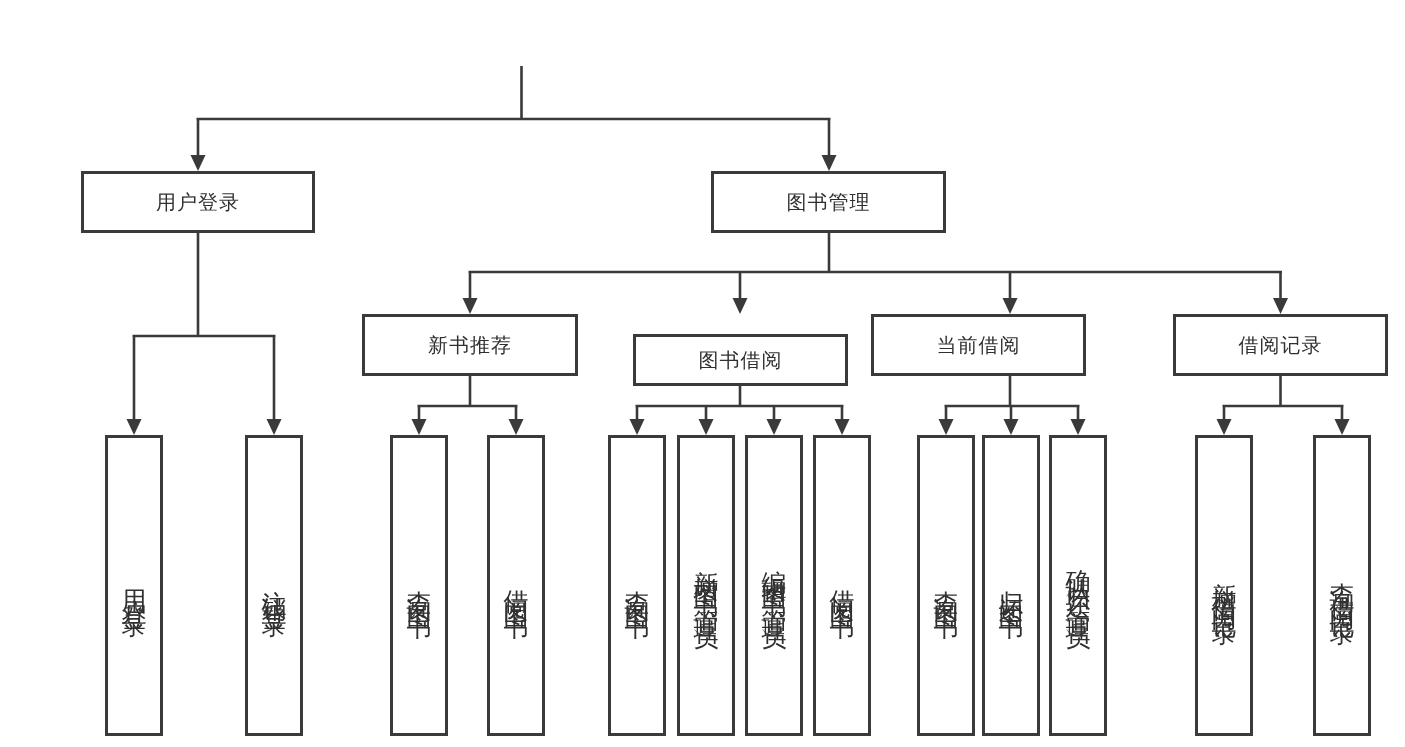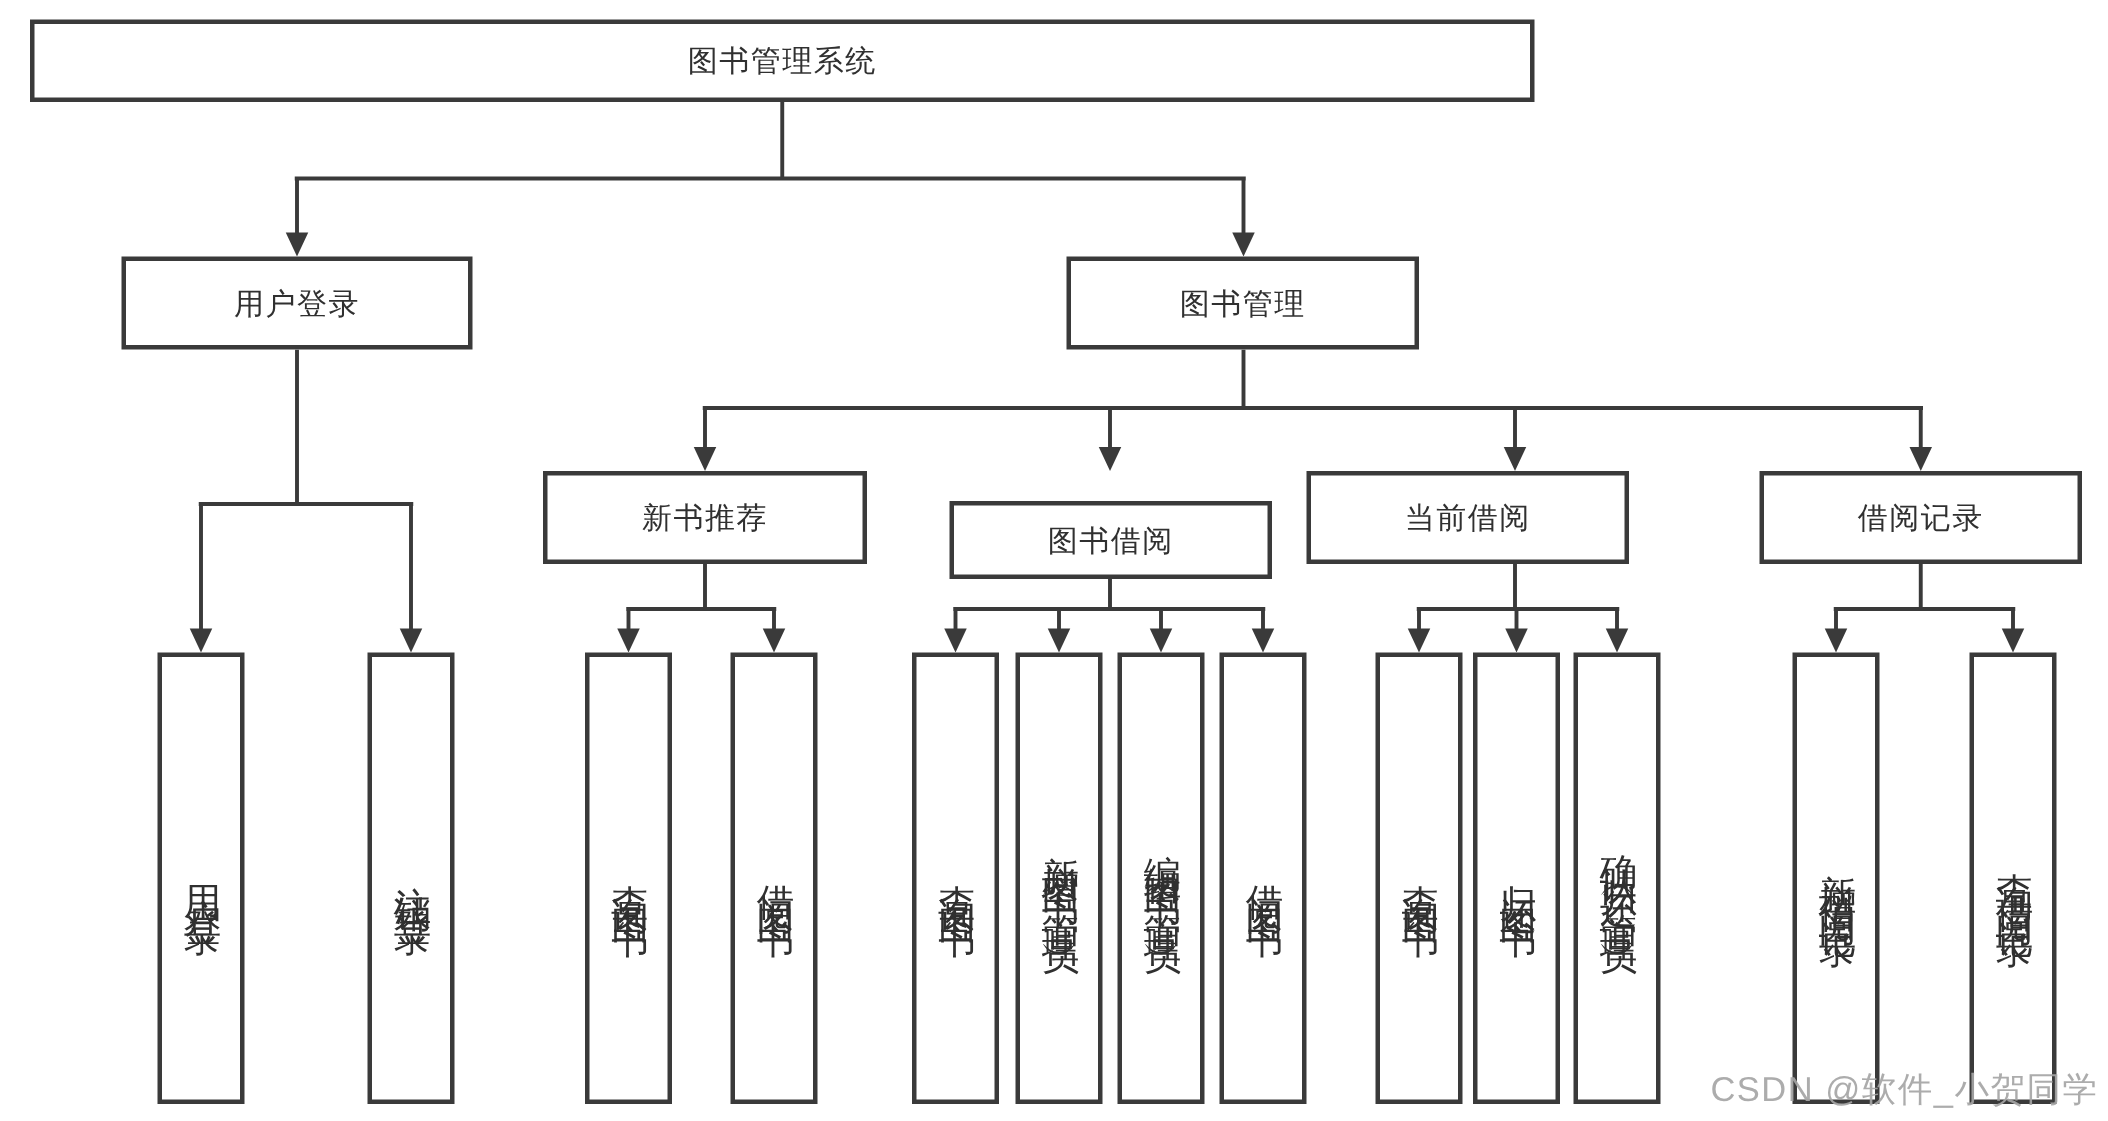--- a/index.html
+++ b/index.html
@@ -112,23 +112,20 @@
 
       <polygon points="938.5,419 953.5,419 946,435"></polygon>
       <polygon points="1003.5,419 1018.5,419 1011,435"></polygon>
       <polygon points="1070.5,419 1085.5,419 1078,435"></polygon>
 
       <polygon points="1216.5,419 1231.5,419 1224,435"></polygon>
       <polygon points="1334.5,419 1349.5,419 1342,435"></polygon>
     </g>
   </svg>
 
-  <div class="node" style="left:20px; top:13px; width:1003px; height:55px;">
-    <span class="lbl">图书管理系统</span>
-  </div>
 
   <div class="node" style="left:81px; top:171px; width:234px; height:62px;">
     <span class="lbl">用户登录</span>
   </div>
   <div class="node" style="left:711px; top:171px; width:235px; height:62px;">
     <span class="lbl">图书管理</span>
   </div>
 
   <div class="node" style="left:362px; top:314px; width:216px; height:62px;">
     <span class="lbl">新书推荐</span>
@@ -180,15 +177,14 @@
     <span class="vlbl">确认归还（管理员）</span>
   </div>
 
   <div class="leaf" style="left:1195px;">
     <span class="vlbl">新增借阅记录</span>
   </div>
   <div class="leaf" style="left:1313px;">
     <span class="vlbl">查询借阅记录</span>
   </div>
 
-  <div class="watermark">CSDN @软件_小贺同学</div>
 
 </div>
 
 </body></html>

